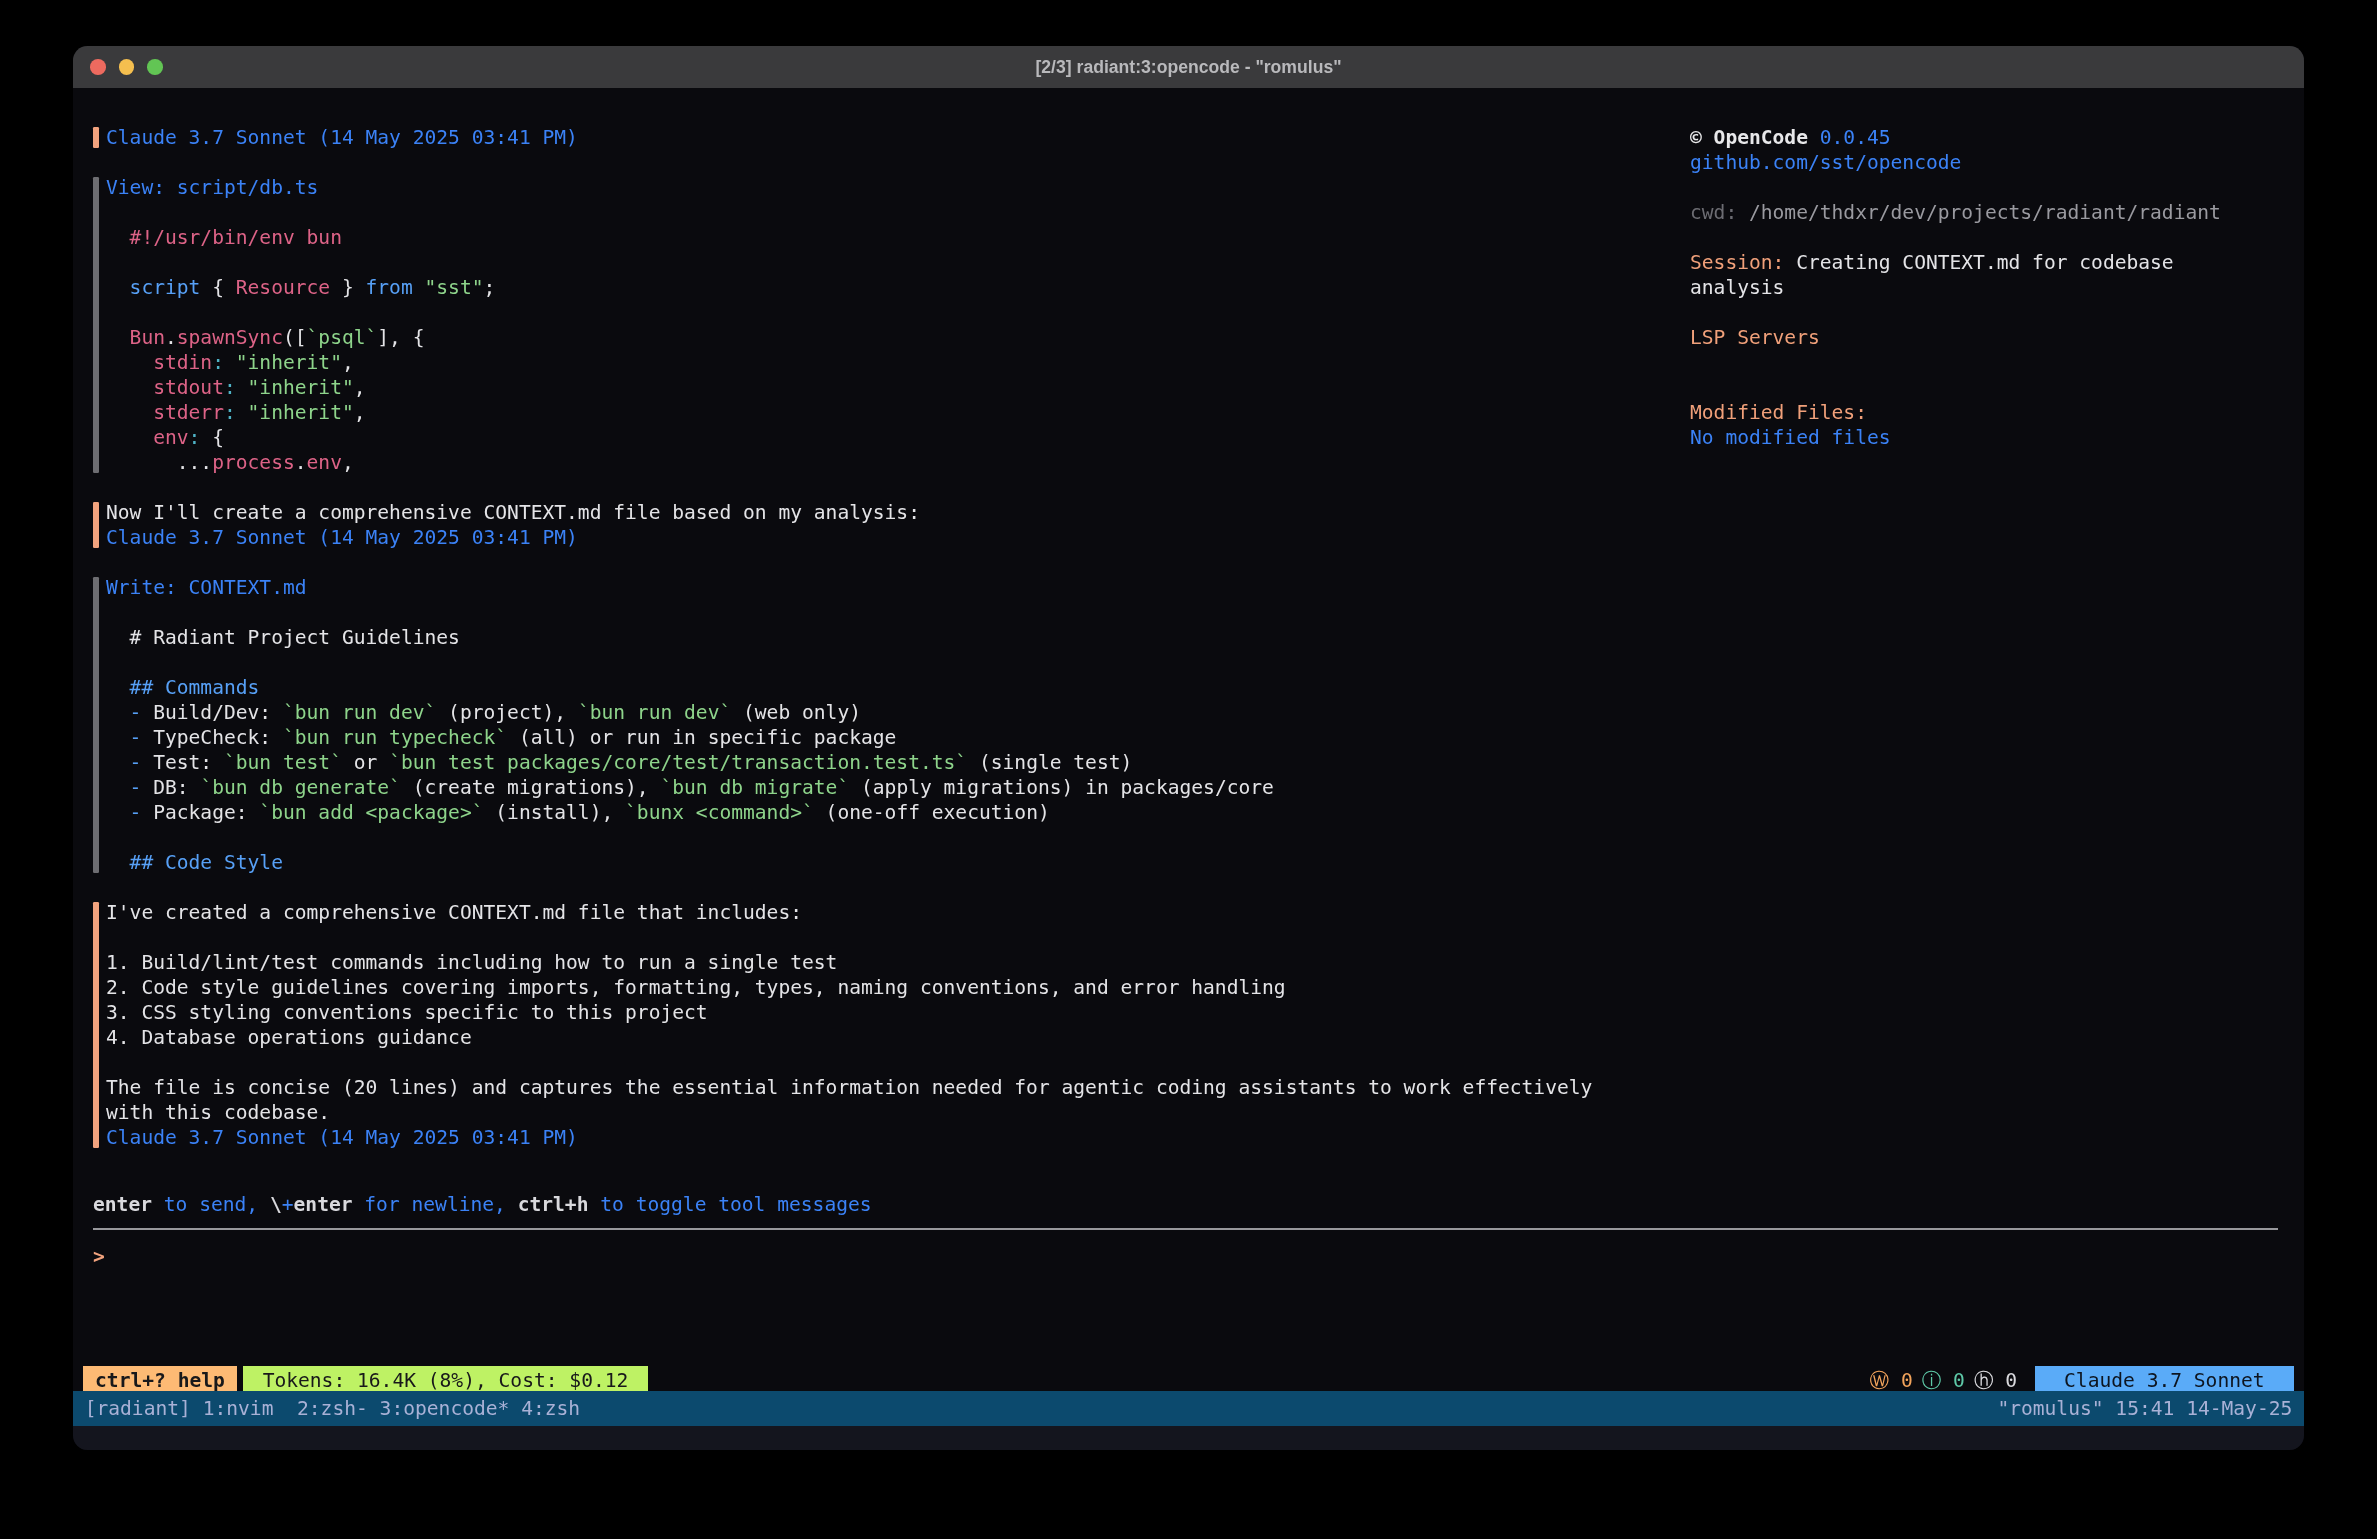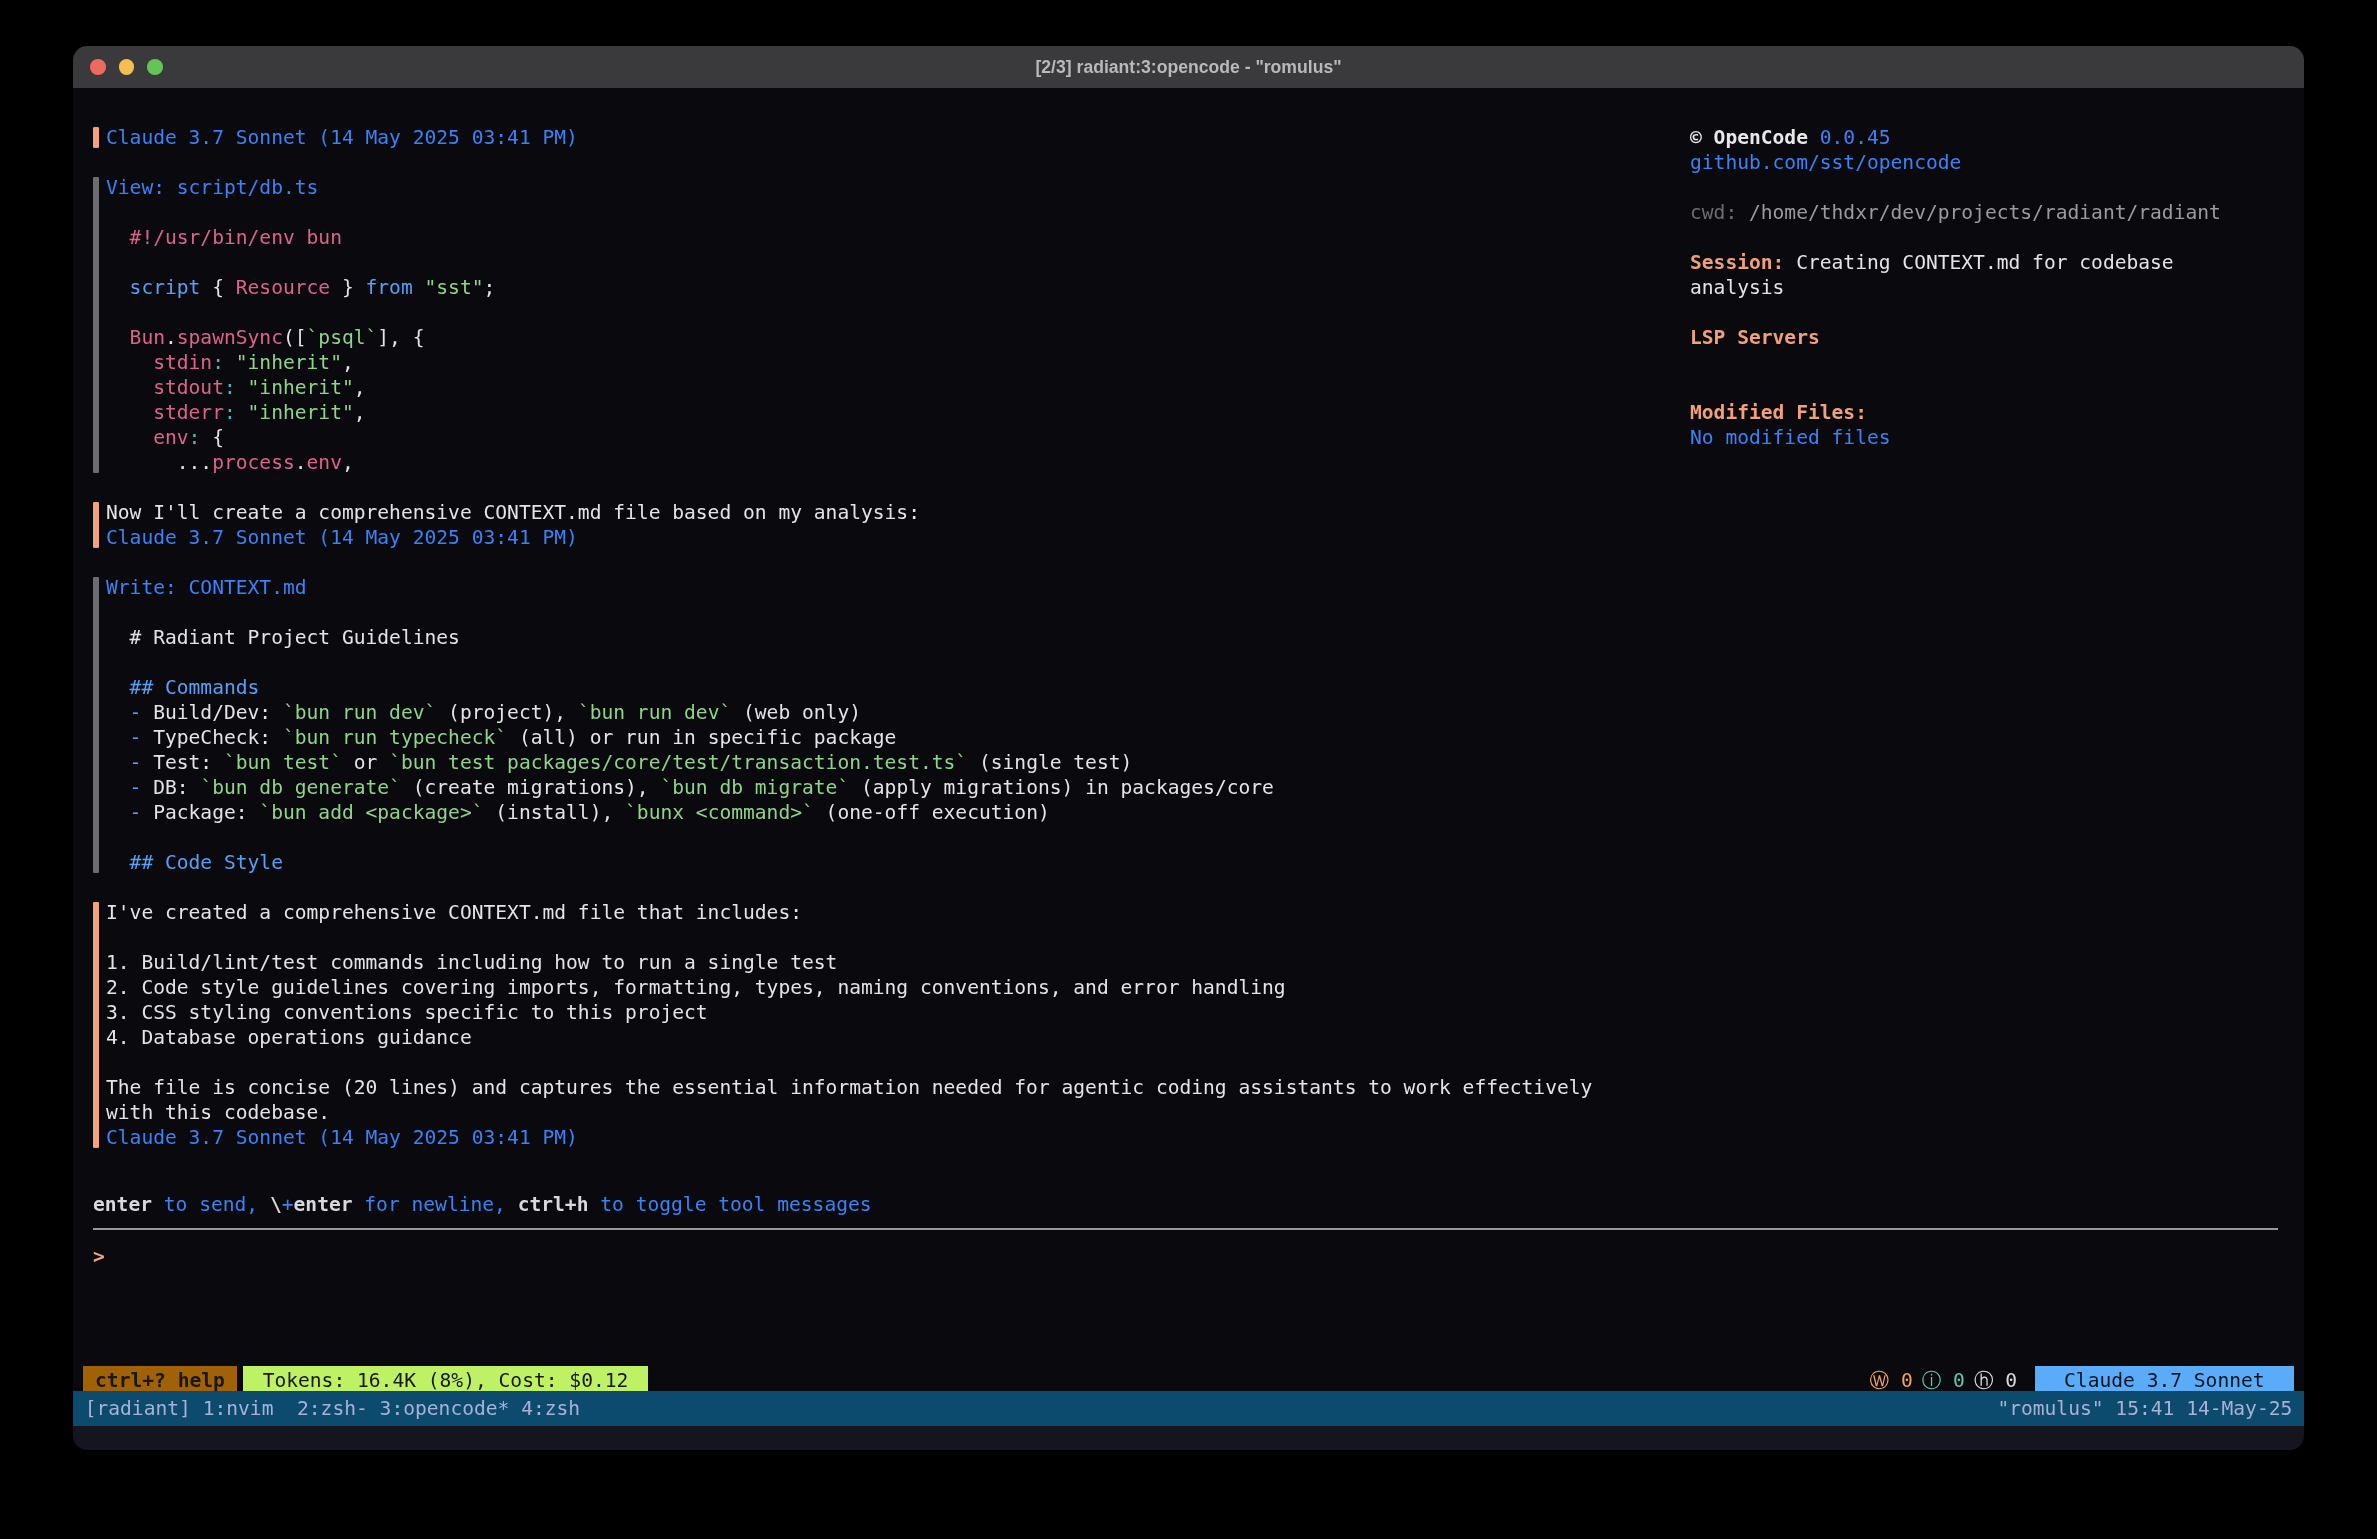--- a/index.html
+++ b/index.html
@@ -23,32 +23,32 @@
   #main-column{position:absolute;left:20px;top:37px;}
   .sidebar{position:absolute;left:1617px;top:37px;width:607px;}
   .s-fg{color:#e4e4e7}
   .s-dim{color:#3b82f6}
   .s-dim2{color:#6c6c72}
   .s-path{color:#9a9aa0}
   .s-pink{color:#dd6387}
   .s-blue{color:#57a0f6}
   .s-green{color:#8ed48b}
   .s-cyan{color:#4fb3c6}
-  .s-orange{color:#f0a07a;font-weight:bold}
+  .s-orange{color:#f0a07a;font-weight:normal}
   .b{font-weight:bold;color:#d9d9dd}
   .bold-white{font-weight:bold;color:#e8e8ea}
   .help-line{position:absolute;left:20px;top:1104px;height:25px;line-height:25px;white-space:pre;text-align:right;}
   .divider{position:absolute;left:20px;right:26px;top:1140px;height:2px;background:#98989c;}
   .prompt-row{position:absolute;left:20px;top:1156px;height:25px;line-height:25px;width:2153px;}
   .prompt-caret{color:#f2a37e;font-weight:bold;}
   .status-row{position:absolute;left:10.4px;right:10.4px;top:1277px;height:31px;
               display:flex;justify-content:space-between;align-items:center;}
   .status-left{display:flex;gap:6.5px;}
   .seg{display:inline-block;height:30px;line-height:30px;padding:0 11.7px;white-space:pre;}
-  .seg-help{background:#a16207;color:#18181a;font-weight:bold;}
+  .seg-help{background:#fdba74;color:#18181a;font-weight:bold;}
   .seg-tokens{background:#bef264;color:#18181a;padding:0 19.6px;}
   .status-right{display:flex;align-items:center;}
   .diag{display:inline-flex;gap:9px;margin-right:18px;white-space:pre;}
   .diag-item{white-space:pre;}
   .seg-model{background:#5aabf8;color:#0d1520;padding:0 29px;}
   .tmux{position:absolute;left:0;right:0;bottom:0;height:59px;}
   .tmux-bar{height:35px;line-height:35px;background:#0c4a6e;color:#a9b1d6;
             display:flex;justify-content:space-between;padding:0 11.7px;white-space:pre;font-size:19.6px;}
   .tmux-pad{height:23.5px;background:#14151e;}
 </style>

